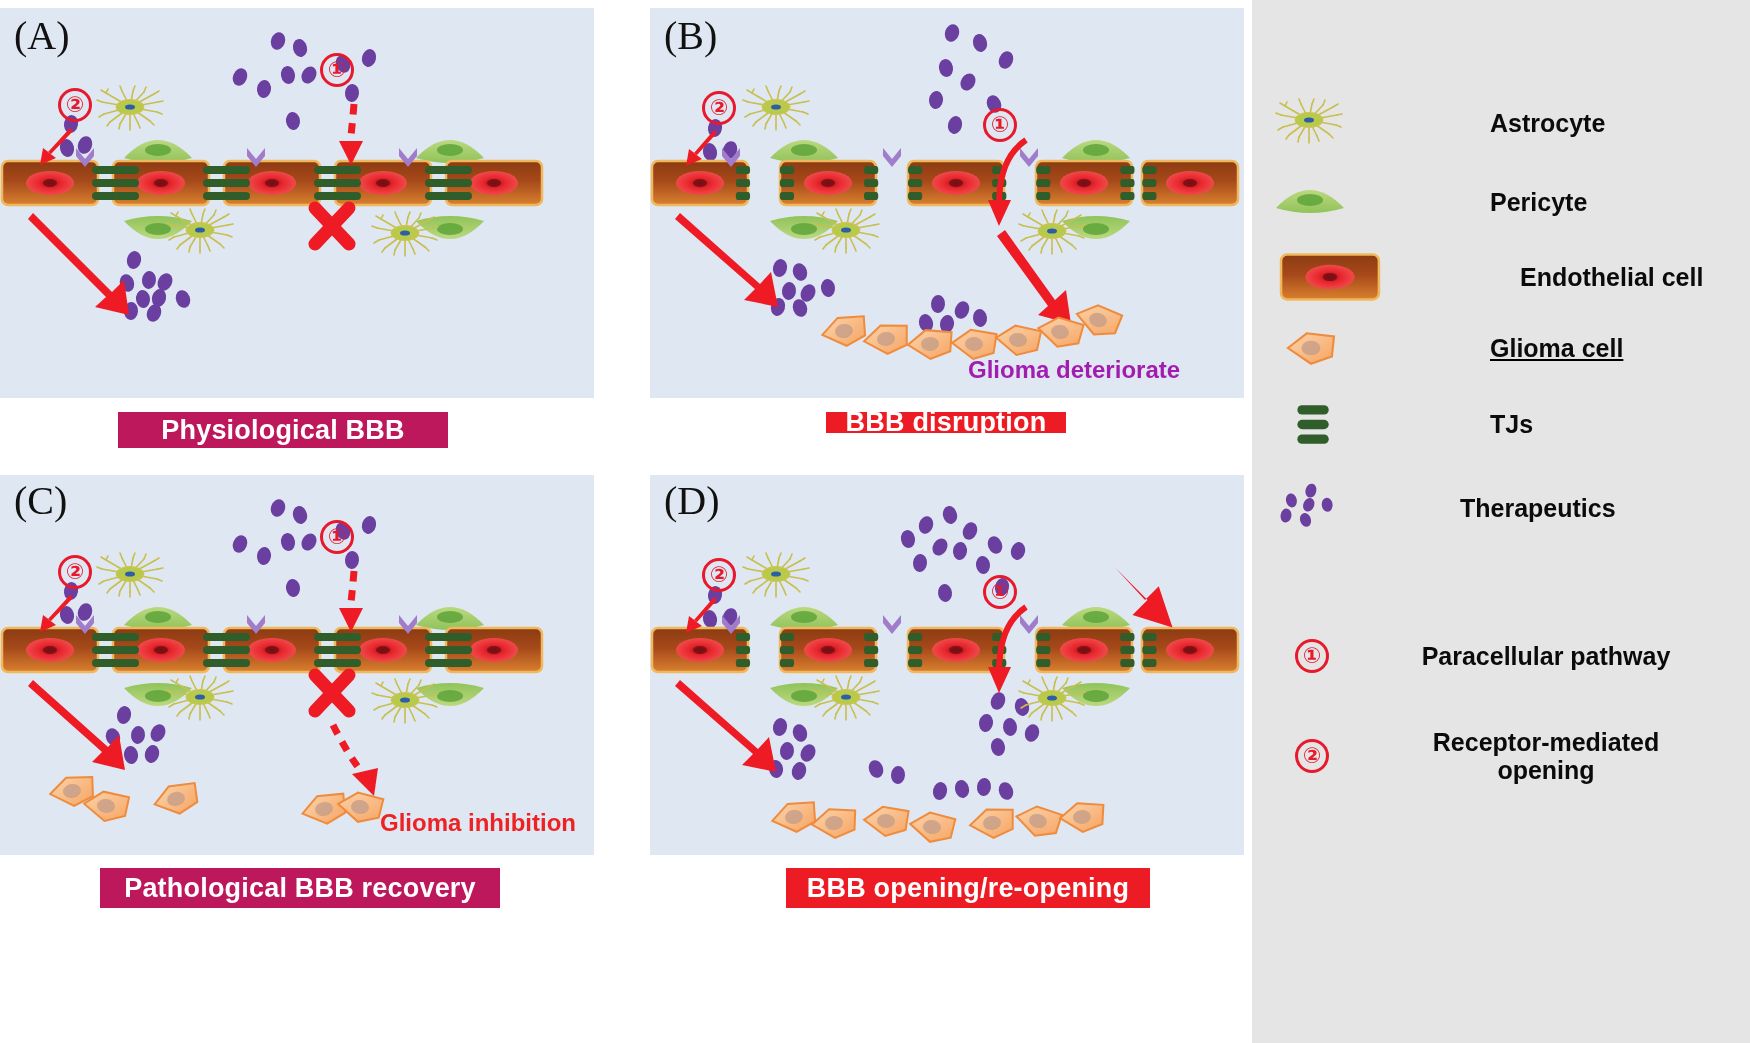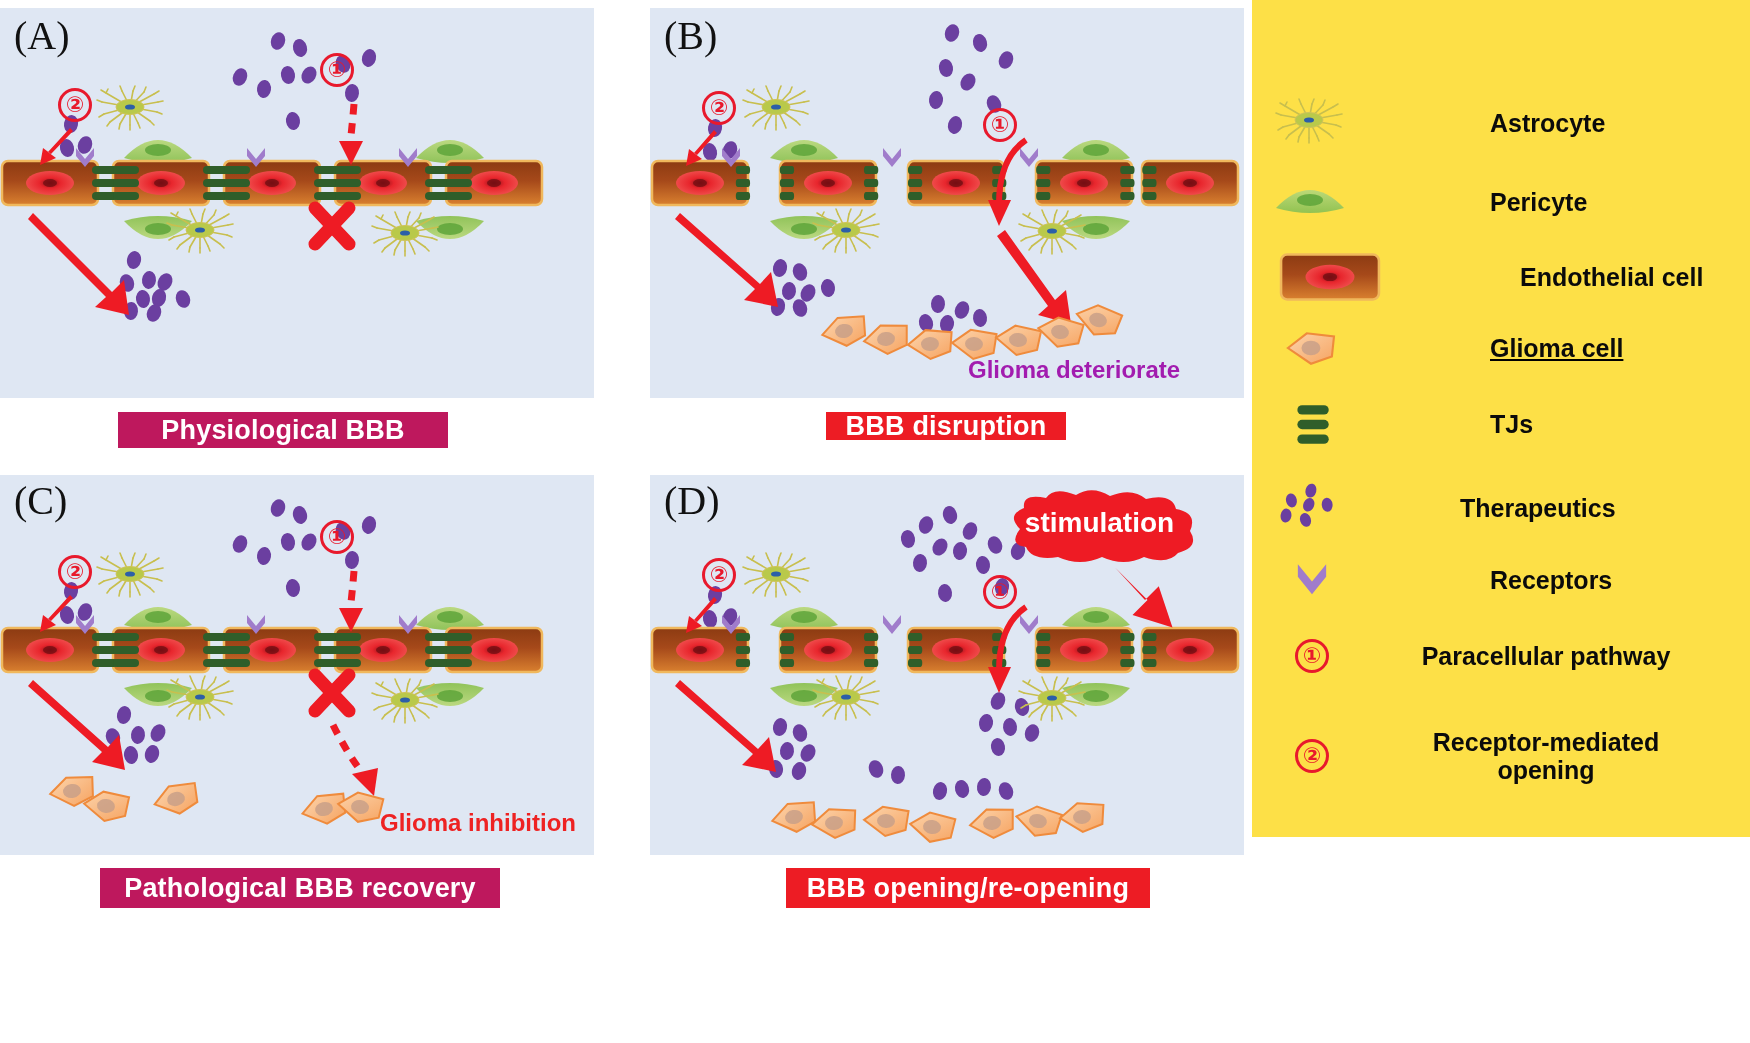--- a/index.html
+++ b/index.html
@@ -15,21 +15,21 @@
        font-family:"Liberation Sans","DejaVu Sans",sans-serif;}
   .cap.navy{background:#be185d;}
   .cap.red{background:#ed1c24;}
 
   .inline-label{position:absolute;font-weight:bold;font-size:24px;
                 font-family:"Liberation Sans","DejaVu Sans",sans-serif;white-space:nowrap;}
   .inline-label.dark{color:#a21caf;}
   .inline-label.red{color:#ee2222;}
 
   
-  .legend{position:absolute;left:1252px;top:0;width:498px;height:837px;background:#fde047;}
+  .legend{position:absolute;left:1252px;top:0;width:498px;height:1043px;background:#e5e5e5;}
   .legend-row{position:absolute;display:flex;align-items:center;}
   .legend-ico{width:120px;display:flex;align-items:center;justify-content:center;}
   .legend-txt{font-size:25px;font-weight:bold;color:#0b0b0b;line-height:1.12;
               font-family:"Liberation Sans","DejaVu Sans",sans-serif;}
   .legend-txt.center{text-align:center;width:300px;}
 
   .circnum{width:34px;height:34px;border:3px solid #e8192c;border-radius:50%;
            color:#e8192c;font-weight:bold;font-size:22px;display:flex;
            align-items:center;justify-content:center;box-sizing:border-box;
            font-family:"Liberation Sans","DejaVu Sans",sans-serif;}
@@ -284,21 +284,21 @@
       <use href="#glioma" x="424" y="296" transform="rotate(16 448 312)"></use>
     </g>
   </svg>
 
   <div class="circnum onpanel" style="left:52px;top:83px;">②</div>
   <div class="circnum onpanel" style="left:333px;top:100px;">①</div>
 
   <span class="inline-label dark" style="left:318px;top:348px;">Glioma deteriorate</span>
 </div>
 
-<div class="cap red" style="left:826px;top:412px;width:240px;height:28px;">BBB disruption</div>
+<div class="cap red" style="left:826px;top:412px;width:240px;height:21px;">BBB disruption</div>
 
 <div class="panel" style="left:0;top:475px;width:594px;height:380px;">
   <span class="panel-letter" style="left:14px;top:6px;">(C)</span>
 
   <svg class="abs" width="594" height="380">
     <g fill="#6b3fa0">
       <ellipse cx="278" cy="33" rx="7" ry="9" transform="rotate(18 278 33)"></ellipse>
       <ellipse cx="300" cy="40" rx="7" ry="9" transform="rotate(-15 300 40)"></ellipse>
       <ellipse cx="240" cy="69" rx="7" ry="9" transform="rotate(22 240 69)"></ellipse>
       <ellipse cx="288" cy="67" rx="7" ry="9" transform="rotate(-10 288 67)"></ellipse>
@@ -488,29 +488,20 @@
       <use href="#glioma" x="120" y="326" transform="rotate(-10 144 342)"></use>
       <use href="#glioma" x="160" y="332" transform="rotate(-4 184 348)"></use>
       <use href="#glioma" x="212" y="330" transform="rotate(3 236 346)"></use>
       <use href="#glioma" x="258" y="336" transform="rotate(8 282 352)"></use>
       <use href="#glioma" x="318" y="332" transform="rotate(-6 342 348)"></use>
       <use href="#glioma" x="364" y="330" transform="rotate(12 388 346)"></use>
       <use href="#glioma" x="408" y="326" transform="rotate(-3 432 342)"></use>
     </g>
   </svg>
 
-  <div style="position:absolute;left:342px;top:14px;width:215px;height:76px;">
-    <svg width="215" height="76">
-      <path d="M28 40 Q14 26 32 19 Q30 4 54 9 Q62 -3 84 6 Q100 -4 118 7
-               Q140 -2 154 10 Q180 4 184 20 Q206 24 198 42 Q208 58 186 64
-               Q176 76 152 68 Q132 78 110 68 Q88 78 66 68 Q40 72 34 58
-               Q16 56 28 40 Z" fill="#ee1b24"></path>
-    </svg>
-    <span class="inline-label" style="left:0;top:18px;width:215px;text-align:center;color:#fff;font-size:28px;">stimulation</span>
-  </div>
 
   <div class="circnum onpanel" style="left:52px;top:83px;">②</div>
   <div class="circnum onpanel" style="left:333px;top:100px;">①</div>
 </div>
 
 <div class="cap red" style="left:786px;top:868px;width:364px;height:40px;">BBB opening/re-opening</div>
 
 <div class="legend">
 
   <div class="legend-row" style="left:0;top:88px;height:70px;">
@@ -567,28 +558,20 @@
         <ellipse cx="12" cy="17" rx="5" ry="6.5" transform="rotate(-12 12 17)"></ellipse>
         <ellipse cx="28" cy="21" rx="5" ry="6.5" transform="rotate(22 28 21)"></ellipse>
         <ellipse cx="45" cy="21" rx="5" ry="6.5" transform="rotate(-5 45 21)"></ellipse>
         <ellipse cx="7" cy="31" rx="5" ry="6.5" transform="rotate(9 7 31)"></ellipse>
         <ellipse cx="25" cy="35" rx="5" ry="6.5" transform="rotate(-18 25 35)"></ellipse>
       </svg>
     </span>
     <span class="legend-txt" style="margin-left:88px;">Therapeutics</span>
   </div>
 
-  <div class="legend-row" style="left:0;top:552px;height:56px;">
-    <span class="legend-ico">
-      <svg width="90" height="44" viewBox="-6 -4 30 28">
-        <path d="M0 0 L9 11 L18 0 L18 8 L9 19 L0 8 Z" fill="#a07ccb"></path>
-      </svg>
-    </span>
-    <span class="legend-txt" style="margin-left:118px;">Receptors</span>
-  </div>
 
   <div class="legend-row" style="left:0;top:616px;height:80px;">
     <span class="legend-ico">
       <span class="circnum">①</span>
     </span>
     <span class="legend-txt center" style="margin-left:24px;">Paracellular pathway</span>
   </div>
 
   <div class="legend-row" style="left:0;top:716px;height:80px;">
     <span class="legend-ico">

